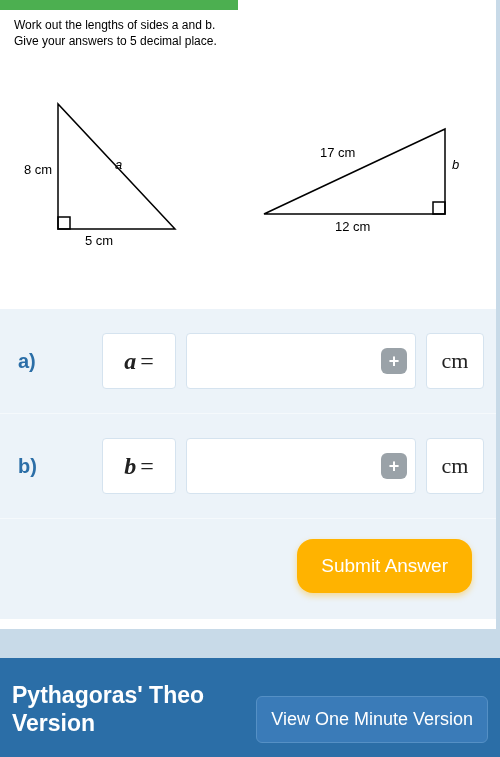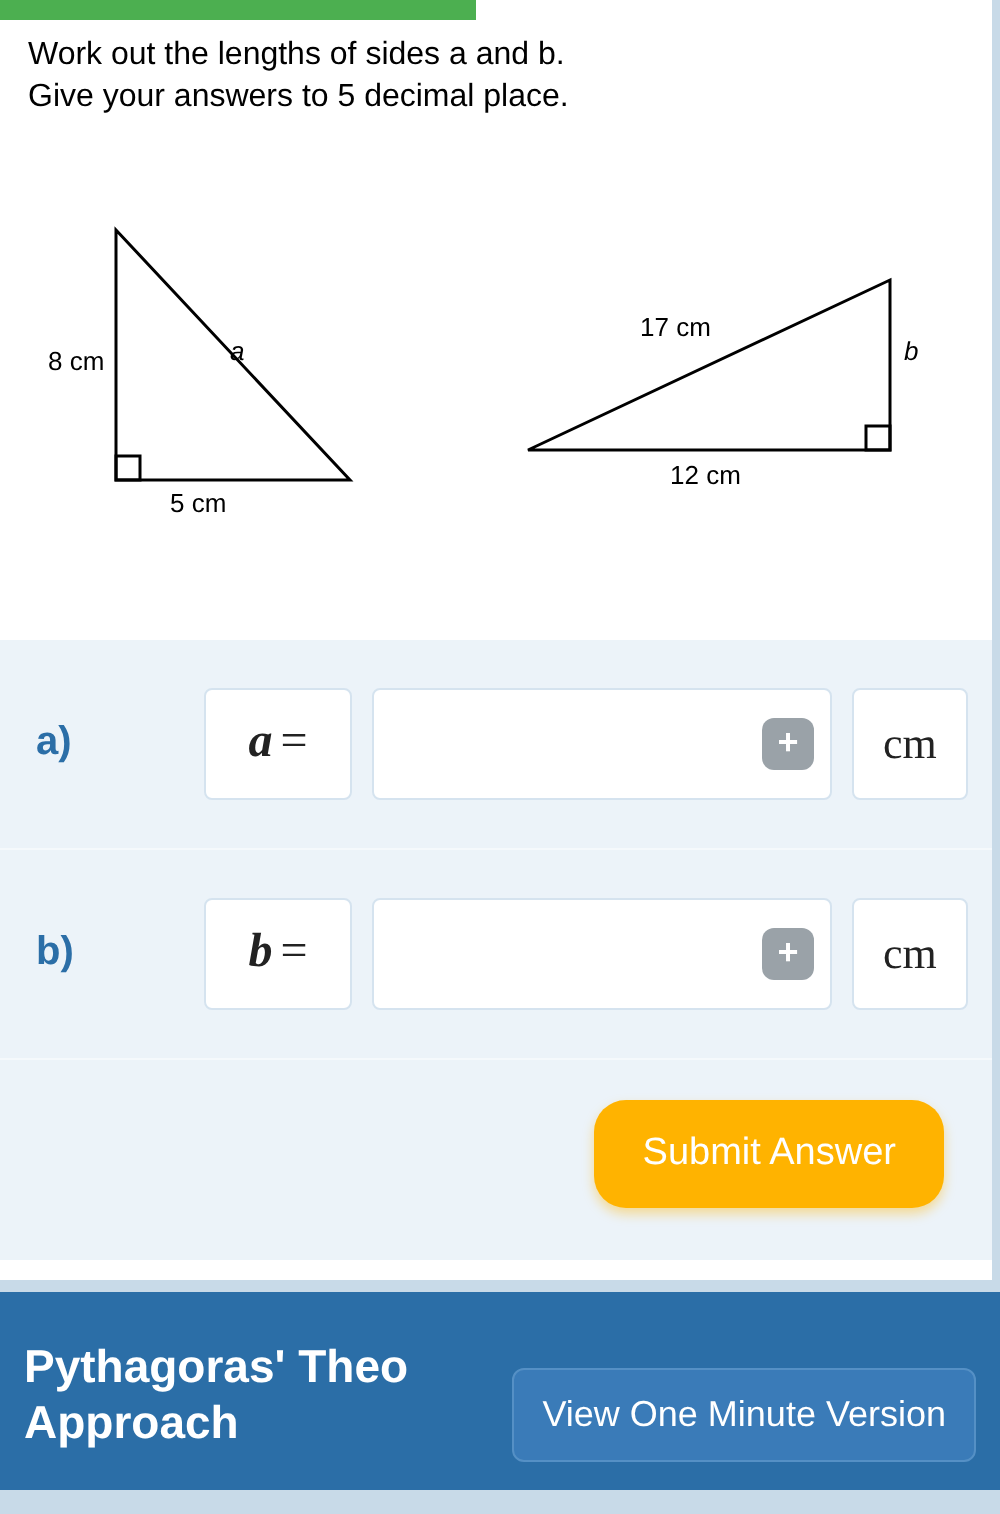--- a/index.html
+++ b/index.html
@@ -18,21 +18,21 @@
     padding-bottom: 10px;
     position: relative;
   }
   .top-green {
     background: #4caf50;
     height: 10px;
     width: 238px;
     margin-bottom: 4px;
   }
   .question-text {
-    font-size: 16px;
+    font-size: 12px;
     color: #000;
     padding: 4px 26px 0 14px;
     line-height: 1.3;
   }
   .diagram-area {
     position: relative;
     height: 200px;
     width: 100%;
   }
   svg.diagram { position: absolute; top: 0; left: 0; }
@@ -119,21 +119,21 @@
     font-size: 19px;
     border: none;
     border-radius: 16px;
     padding: 16px 24px;
     box-shadow: 0 3px 6px rgba(255,179,0,0.4);
     cursor: pointer;
   }
 
   .footer-bar {
     position: absolute;
-    bottom: 12px;
+    bottom: 0;
     left: 0;
     width: 500px;
     background: #2b6ea7;
     padding: 18px 12px 14px 12px;
     display: flex;
     align-items: center;
     justify-content: space-between;
   }
   .footer-title {
     color: #fff;
@@ -215,16 +215,16 @@
 
     <div class="submit-row">
       <button class="submit-btn">Submit Answer</button>
     </div>
   </div>
 </div>
 
 <div class="footer-bar">
   <div class="footer-title">
     <span>Pythagoras' Theo</span><br>
-    <span>Approach</span>
+    <span>Version</span>
   </div>
   <button class="footer-btn">View One Minute Version</button>
 </div>
 
 </body></html>

